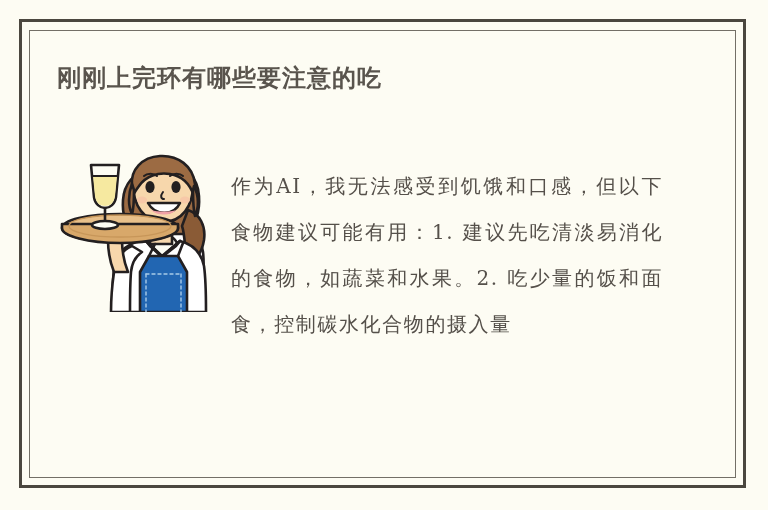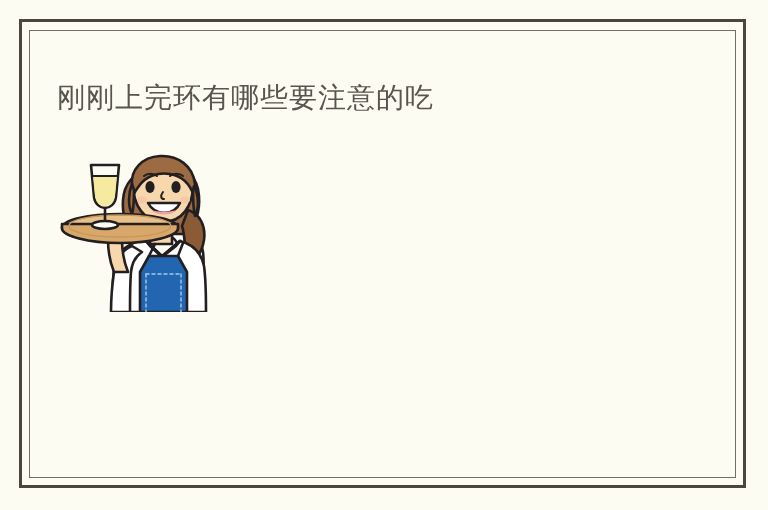--- a/index.html
+++ b/index.html
@@ -42,28 +42,28 @@
     height: 448px;
     border: 1px solid #736f66;
     box-sizing: border-box;
     pointer-events: none;
   }
 
   
   #title {
     position: absolute;
     left: 57px;
-    top: 76px;
+    top: 56px;
     width: 620px;
-    font-size: 28px;
+    font-size: 24px;
     line-height: 44px;
     letter-spacing: 1px;
     color: #59544d;
     font-family: "DejaVu Sans", "Liberation Sans", sans-serif;
-    font-weight: 400;
+    font-weight: 700;
     white-space: nowrap;
   }
 
   
   #illustration {
     position: absolute;
     left: 54px;
     top: 140px;
     width: 160px;
     height: 172px;
@@ -162,14 +162,15 @@
         <path d="M39 36 L63 36" stroke="#231f20" stroke-width="2" fill="none"></path>
 
         <path d="M51 68 L51 84" stroke-width="2.6"></path>
 
         <ellipse cx="51" cy="85" rx="13" ry="4" fill="#fdfcf3"></ellipse>
 
       </g>
     </svg>
   </div>
 
+  <div id="bodytext">作为AI，我无法感受到饥饿和口感，但以下食物建议可能有用：1. 建议先吃清淡易消化的食物，如蔬菜和水果。2. 吃少量的饭和面食，控制碳水化合物的摄入量</div>
 
 </div>
 
 </body></html>

